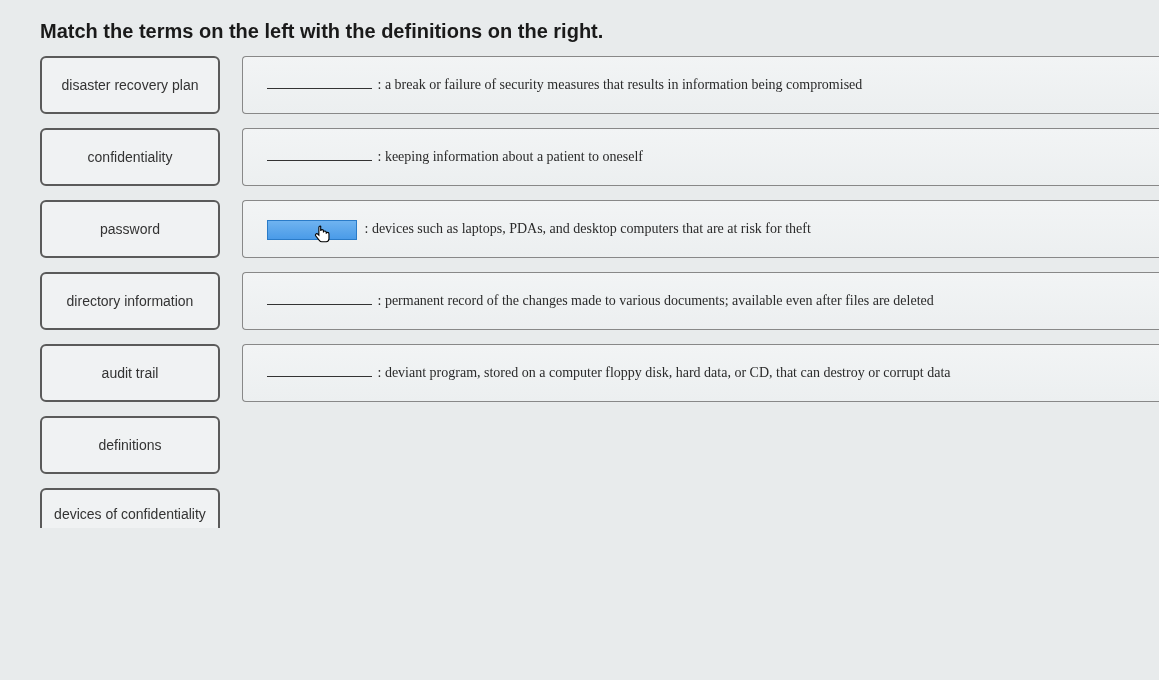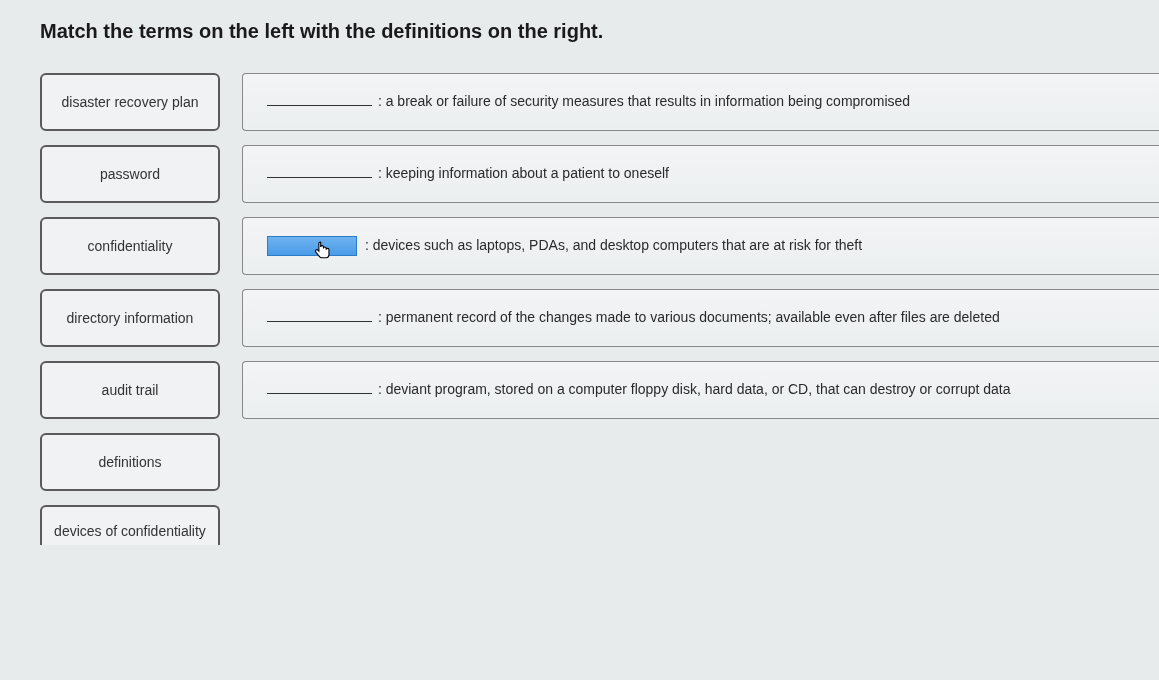--- a/index.html
+++ b/index.html
@@ -13,21 +13,21 @@
     overflow: hidden;
     color: #2a2a2a;
   }
   .page {
     padding: 20px 0 0 40px;
   }
   .instruction {
     font-size: 20px;
     font-weight: bold;
     color: #1a1a1a;
-    margin-bottom: 30px;
+    margin-bottom: 13px;
   }
   .content {
     display: flex;
     gap: 22px;
     align-items: flex-start;
   }
   .terms-col {
     display: flex;
     flex-direction: column;
     gap: 14px;
@@ -71,20 +71,21 @@
     padding: 16px 18px 16px 24px;
     font-size: 14px;
     color: #2a2a2a;
     line-height: 1.55;
     min-height: 58px;
     display: flex;
     align-items: center;
   }
   .def-inner {
     width: 100%;
+    font-family: Liberation Serif, serif;
   }
   .blank {
     display: inline-block;
     border-bottom: 1px solid #333;
     width: 105px;
     height: 14px;
     vertical-align: baseline;
     margin-right: 2px;
   }
   .highlight-blank {
@@ -109,22 +110,22 @@
 </head>
 <body>
 
 <div class="page">
   <div class="instruction">Match the terms on the left with the definitions on the right.</div>
 
   <div class="content">
 
     <div class="terms-col">
       <div class="term">disaster recovery plan</div>
+      <div class="term">confidentiality</div>
       <div class="term">password</div>
-      <div class="term">confidentiality</div>
       <div class="term">directory information</div>
       <div class="term">audit trail</div>
       <div class="term">definitions</div>
       <div class="term cut">devices of confidentiality</div>
     </div>
 
     <div class="defs-col">
       <div class="def">
         <div class="def-inner">
           <span class="blank"></span>

